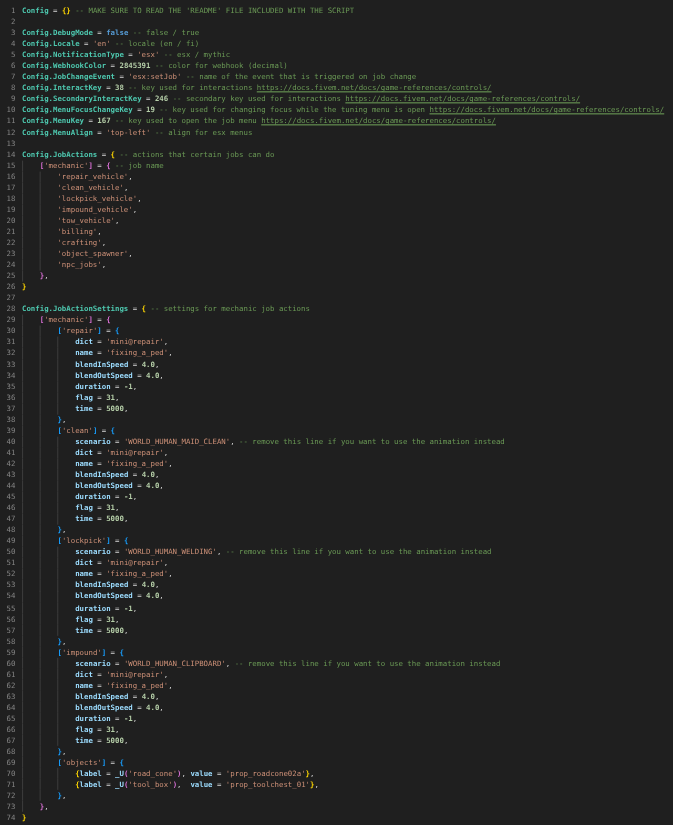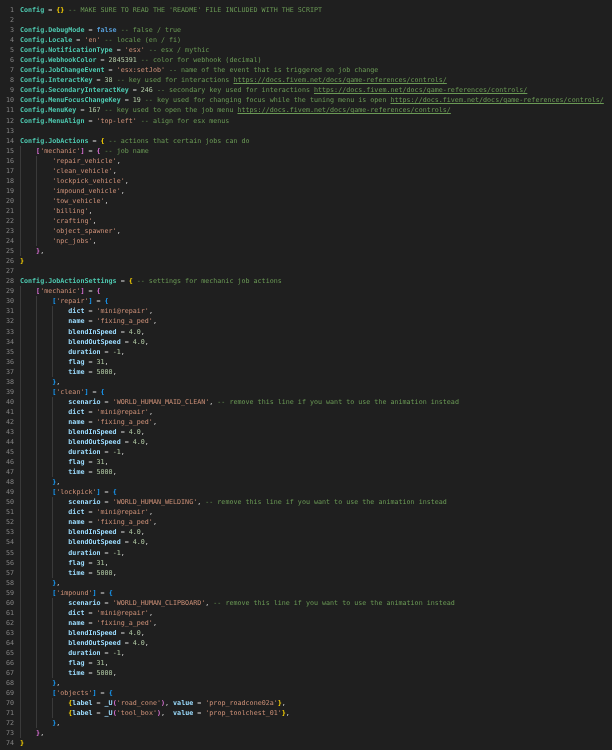--- a/index.html
+++ b/index.html
@@ -18,21 +18,21 @@
   .line{display:flex;height:10.06px;align-items:flex-start;}
   .ln{
     flex:none;width:14px;text-align:right;
     color:var(--gutter,#858585);
   }
   .code{position:relative;margin-left:6px;flex:1;white-space:pre;}
   .guide{position:absolute;top:0;bottom:0;width:1px;background:var(--guide,#3a3a3a);}
   .tk-e{color:var(--e);font-weight:bold;}
   .tk-k{color:var(--k);font-weight:bold;}
   .tk-p{color:var(--p);font-weight:bold;}
-  .tk-n{color:var(--n);font-weight:normal;}
+  .tk-n{color:var(--n);font-weight:bold;}
   .tk-s{color:var(--s);}
   .tk-c{color:var(--c);}
   .tk-l{color:var(--l);text-decoration:underline;}
   .tk-o{color:var(--o);}
   .tk-g{color:var(--g);font-weight:bold;}
   .tk-m{color:var(--m);font-weight:bold;}
   .tk-b{color:var(--b);font-weight:bold;}
 </style>
 </head>
 <body>

